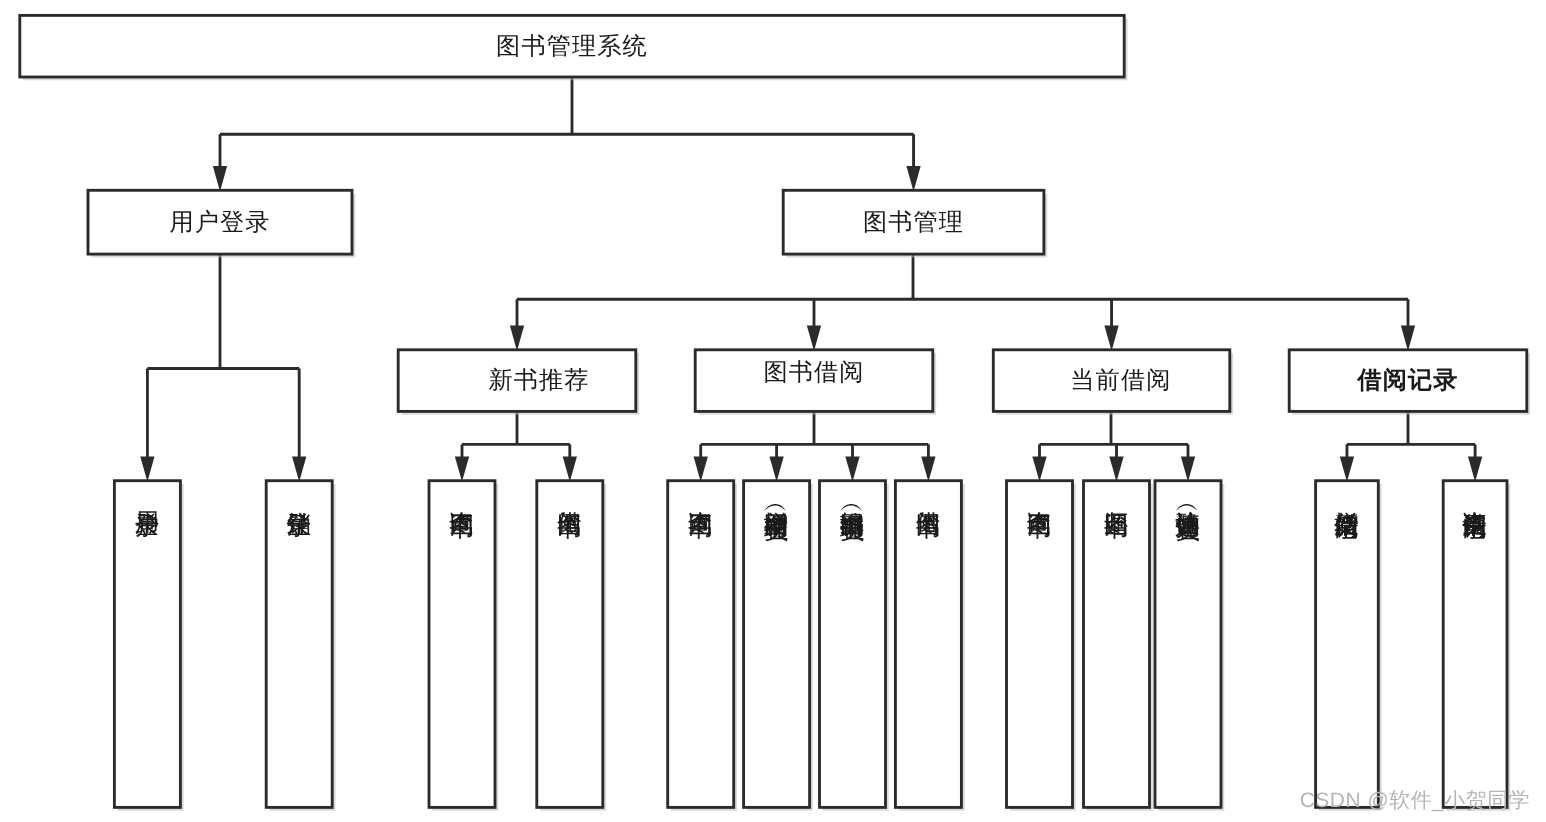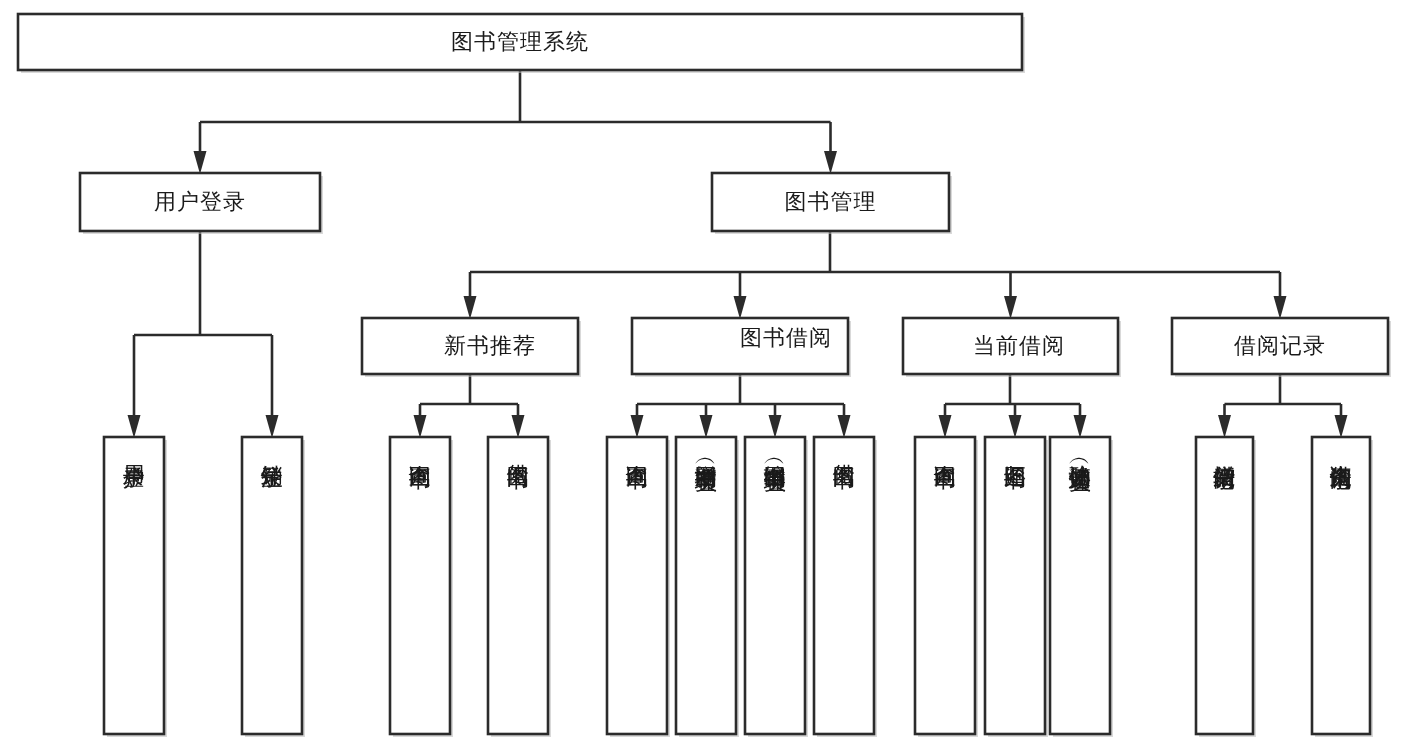--- a/index.html
+++ b/index.html
@@ -254,27 +254,27 @@
       </div>
       <div class="hlabel-wrap" style="left: 80px; top: 173px; width: 240px; height: 58px;">
         <div class="hlabel-text">用户登录</div>
       </div>
       <div class="hlabel-wrap" style="left: 712px; top: 173px; width: 237px; height: 58px;">
         <div class="hlabel-text">图书管理</div>
       </div>
       <div class="hlabel-wrap" style="left: 362px; top: 318px; width: 256px; height: 56px;">
         <div class="hlabel-text">新书推荐</div>
       </div>
-      <div class="hlabel-wrap" style="left: 648px; top: 318px; width: 216px; height: 40px; padding-left: 30px;">
+      <div class="hlabel-wrap" style="left: 632px; top: 318px; width: 216px; height: 40px;">
         <div class="hlabel-text">图书借阅</div>
       </div>
       <div class="hlabel-wrap" style="left: 903px; top: 318px; width: 232px; height: 56px;">
         <div class="hlabel-text">当前借阅</div>
       </div>
-      <div class="hlabel-wrap" style="left: 1172px; top: 318px; width: 216px; height: 56px;">
+      <div class="hlabel-wrap" style="left: 1172px; top: 318px; width: 216px; height: 56px; font-weight: bold;">
         <div class="hlabel-text">借阅记录</div>
       </div>
       <div class="vlabel-wrap" style="left: 104px; top: 447px; width: 60px; height: 283px;">
         <div class="vlabel-text">用户登录</div>
       </div>
       <div class="vlabel-wrap" style="left: 242px; top: 447px; width: 60px; height: 283px;">
         <div class="vlabel-text">注销登录</div>
       </div>
       <div class="vlabel-wrap" style="left: 390px; top: 447px; width: 60px; height: 283px;">
         <div class="vlabel-text">查询图书</div>
@@ -304,14 +304,15 @@
         <div class="vlabel-text">确认归还（管理员）</div>
       </div>
       <div class="vlabel-wrap" style="left: 1196px; top: 447px; width: 57px; height: 283px;">
         <div class="vlabel-text">新增借阅记录</div>
       </div>
       <div class="vlabel-wrap" style="left: 1312px; top: 447px; width: 58px; height: 283px;">
         <div class="vlabel-text">查询借阅记录</div>
       </div>
     </div>
 
+  <div id="watermark">CSDN @软件_小贺同学</div>
 
 </div>
 
 </body></html>

